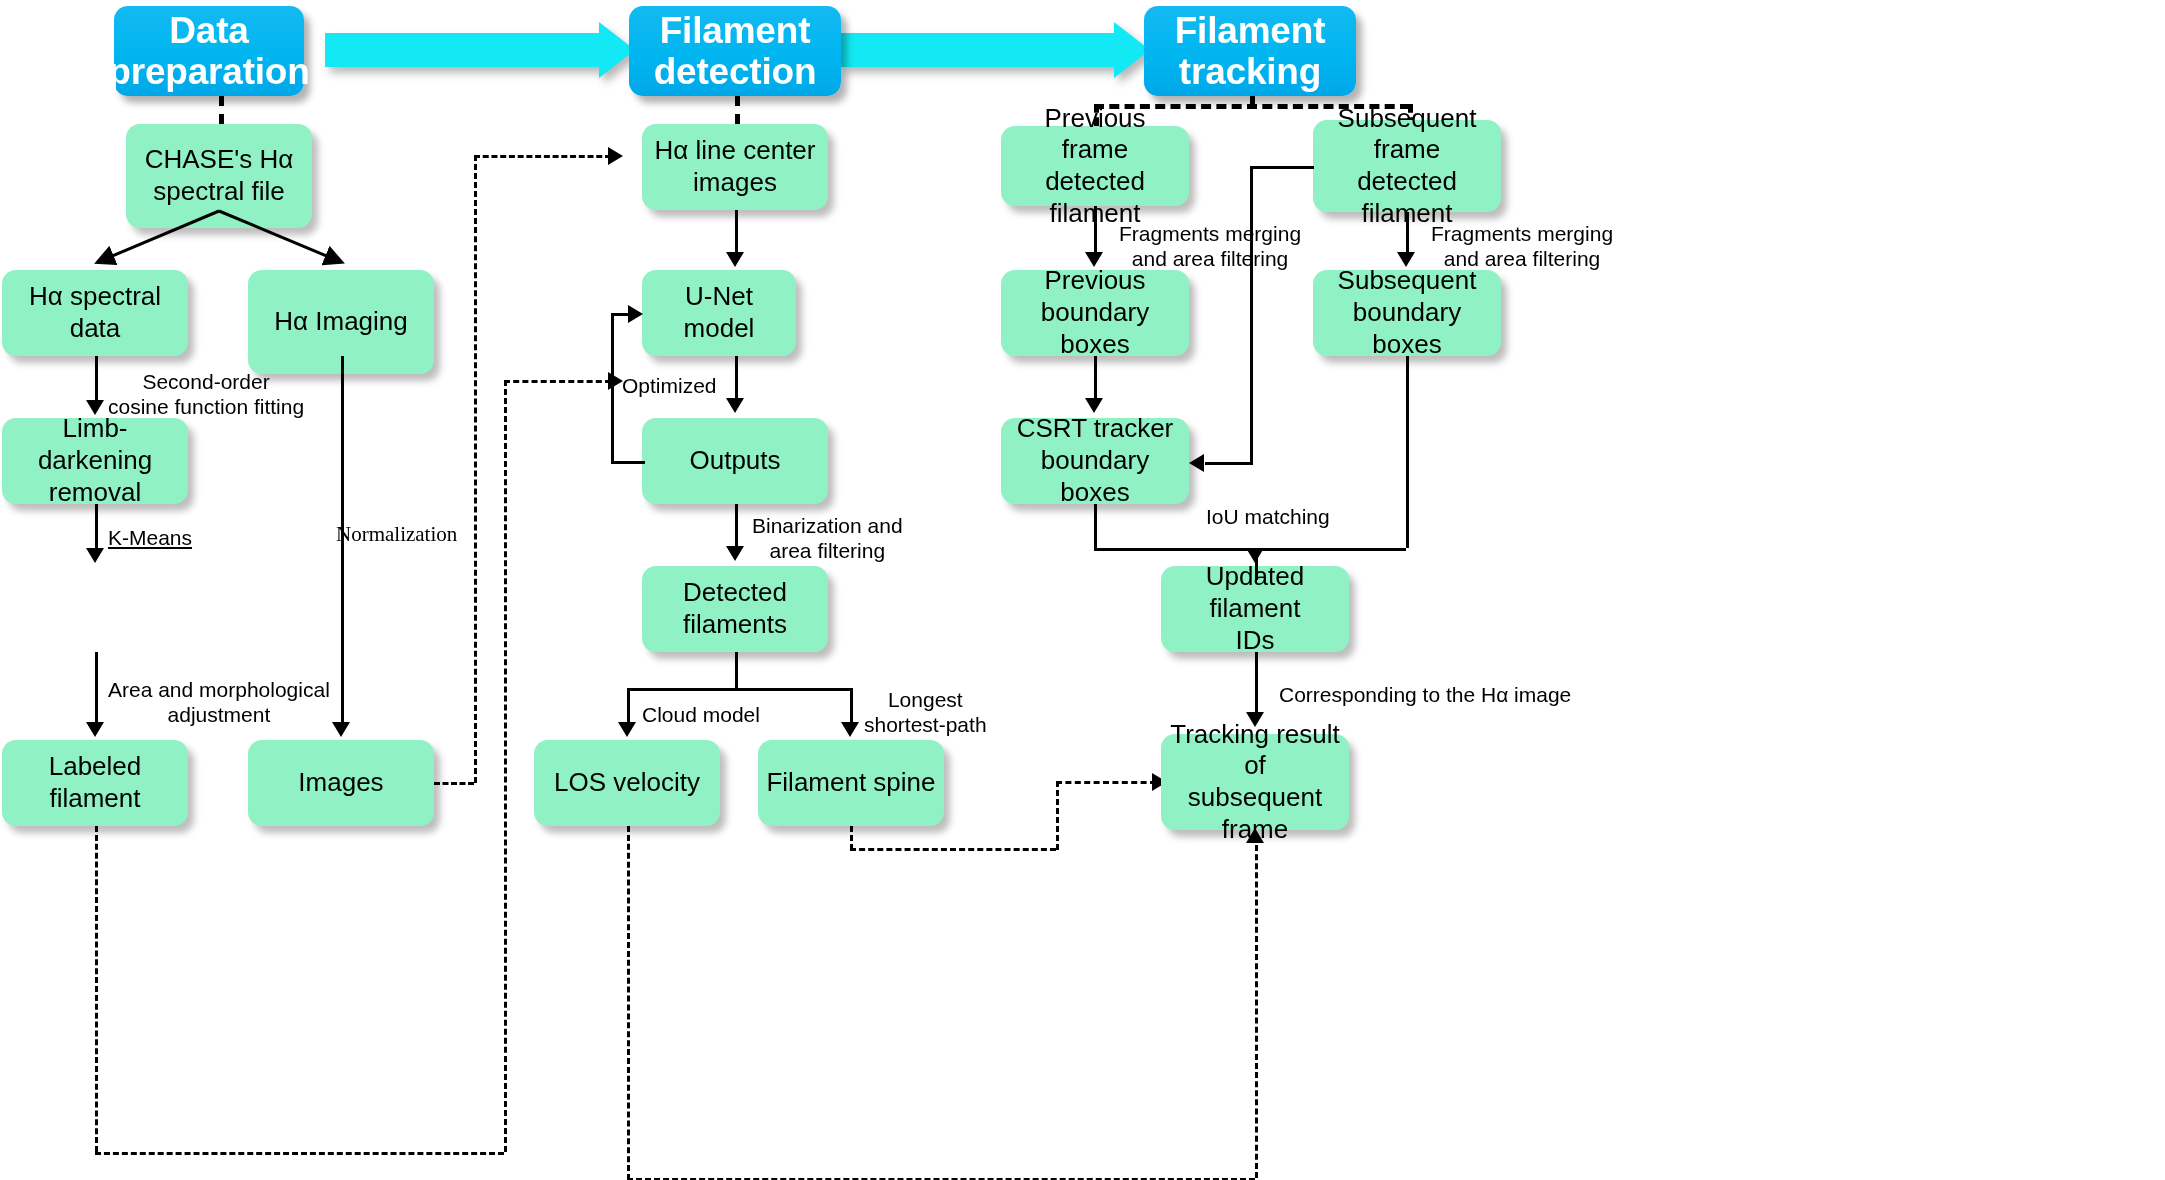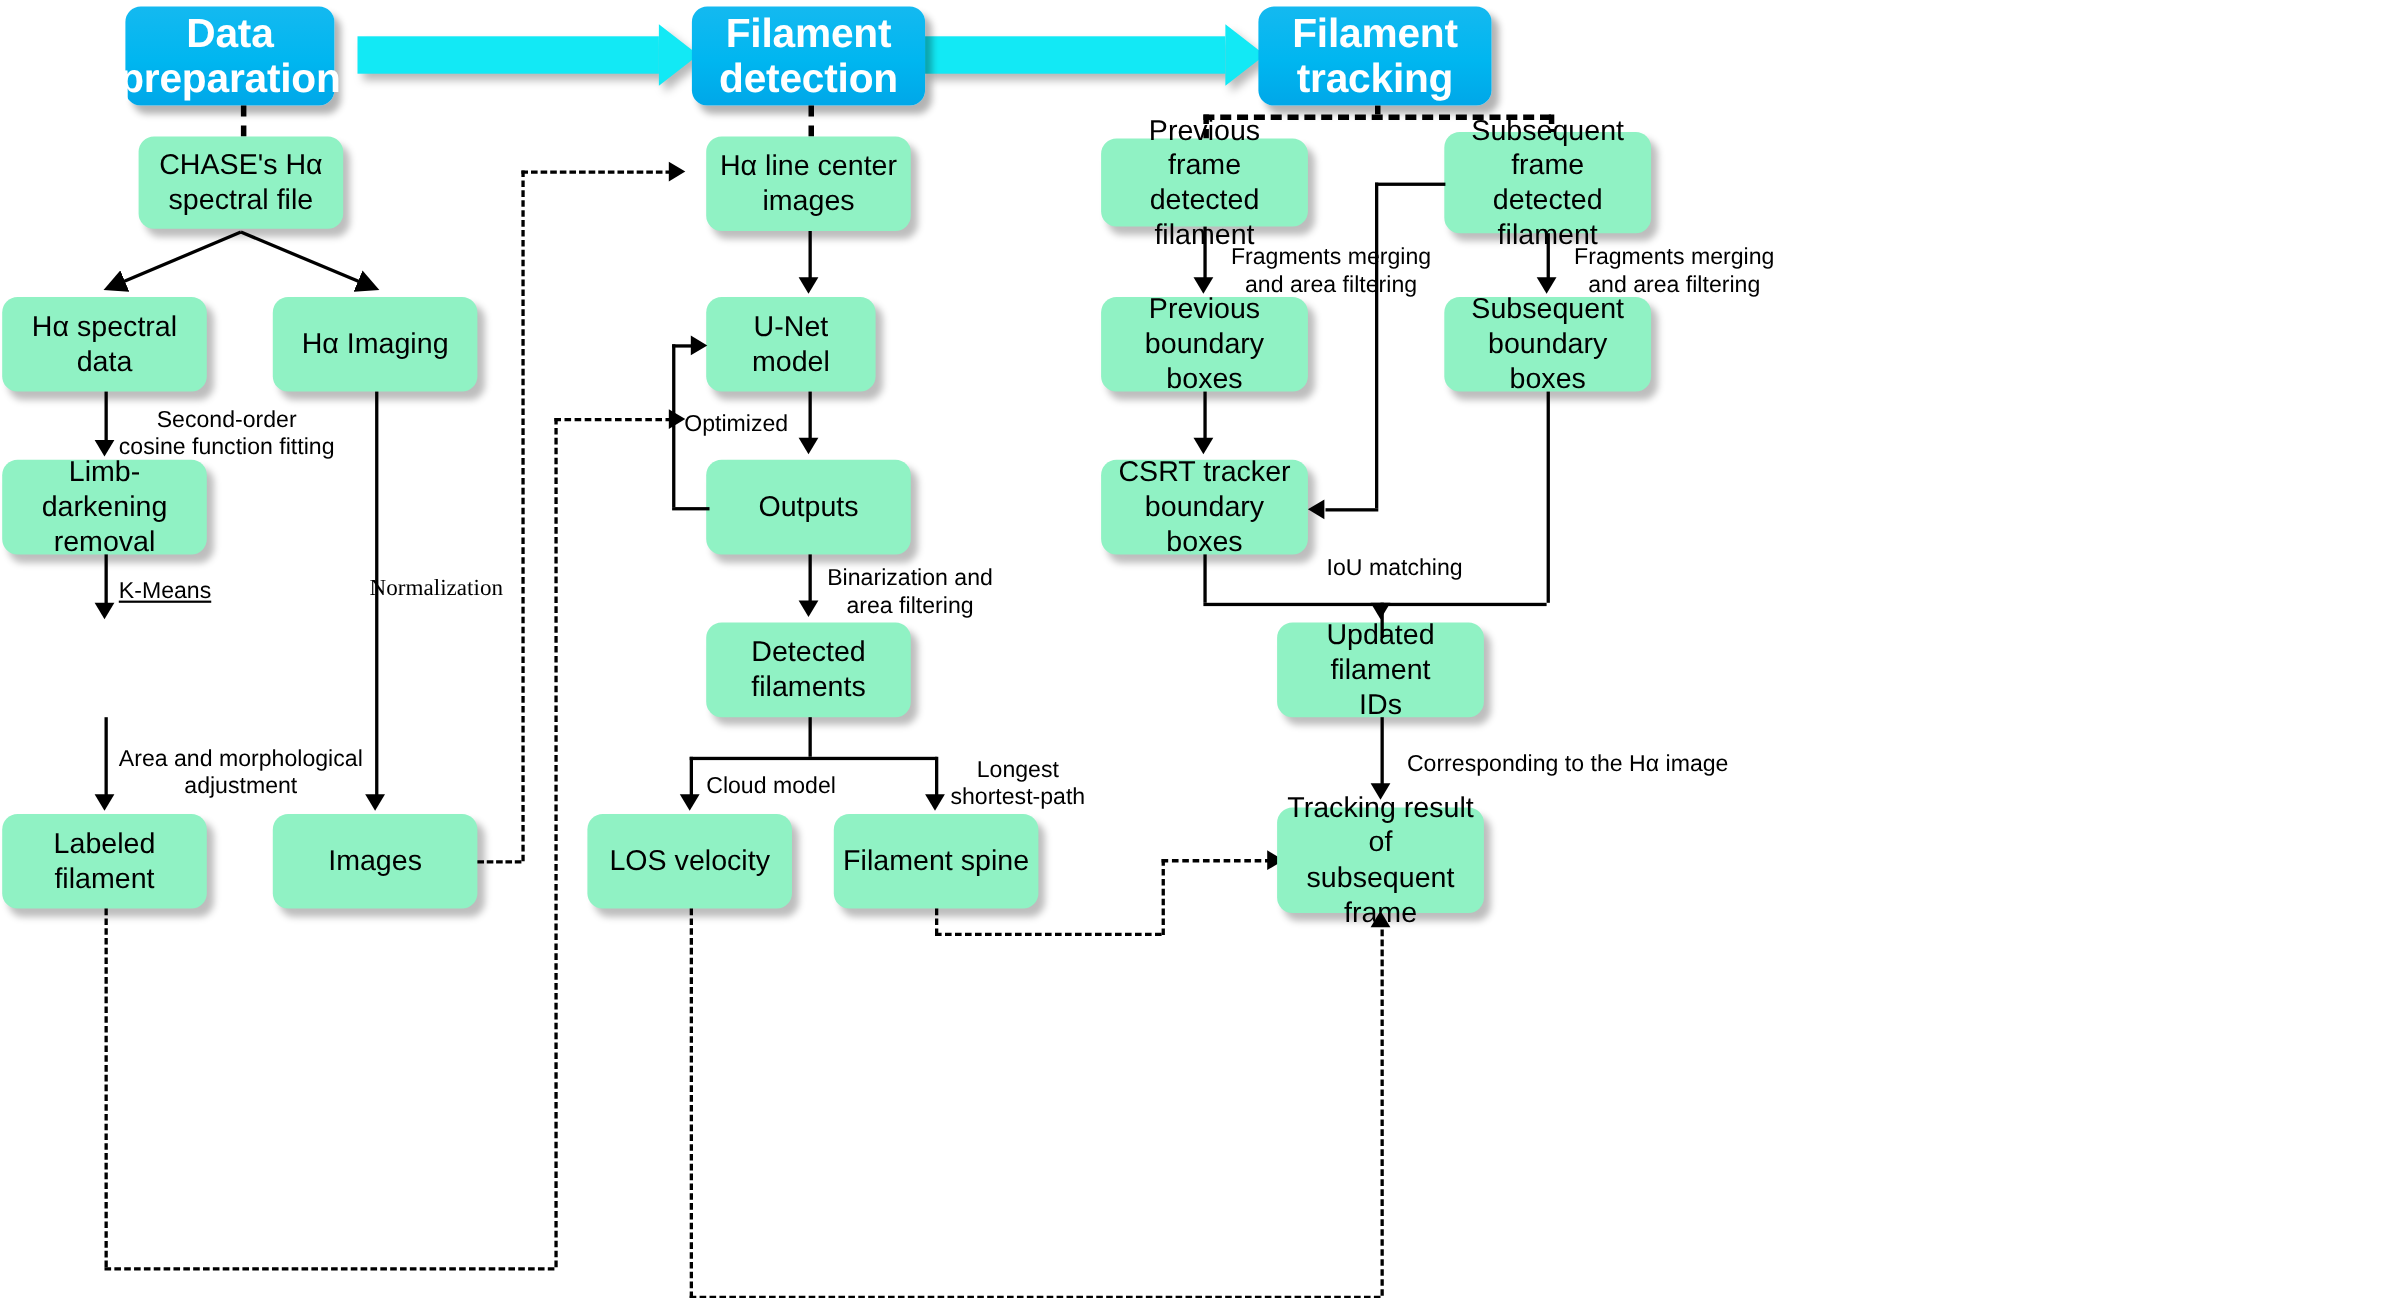--- a/index.html
+++ b/index.html
@@ -82,26 +82,26 @@
 tracking</div>
 
   <div class="vdt" style="left:219px;top:96px;height:28px;"></div>
   <div class="vdt" style="left:735px;top:96px;height:28px;"></div>
   <div class="vdt" style="left:1250px;top:96px;height:8px;"></div>
 
   <div class="hdt" style="left:1094px;top:104px;width:316px;"></div>
   <div class="vdt" style="left:1094px;top:104px;height:22px;"></div>
   <div class="vdt" style="left:1408px;top:104px;height:22px;"></div>
 
-  <div class="node" style="left: 126px; top: 124px; width: 186px; height: 84px; white-space: pre-line;">CHASE's Hα
+  <div class="node" style="left: 126px; top: 124px; width: 186px; height: 104px; white-space: pre-line;">CHASE's Hα
 spectral file</div>
 
   <div class="node" style="left: 2px; top: 270px; width: 186px; height: 86px; white-space: pre-line;">Hα spectral data</div>
 
-  <div class="node" style="left: 248px; top: 270px; width: 186px; height: 86px; white-space: pre-line;">Hα Imaging</div>
+  <div class="node" style="left: 248px; top: 270px; width: 186px; height: 104px; white-space: pre-line;">Hα Imaging</div>
 
   <div class="node" style="left: 2px; top: 418px; width: 186px; height: 86px; white-space: pre-line;">Limb-darkening
 removal</div>
 
 
   <div class="node" style="left: 2px; top: 740px; width: 186px; height: 86px; white-space: pre-line;">Labeled filament</div>
 
   <div class="node" style="left: 248px; top: 740px; width: 186px; height: 86px; white-space: pre-line;">Images</div>
 
   <svg class="svglayer">

